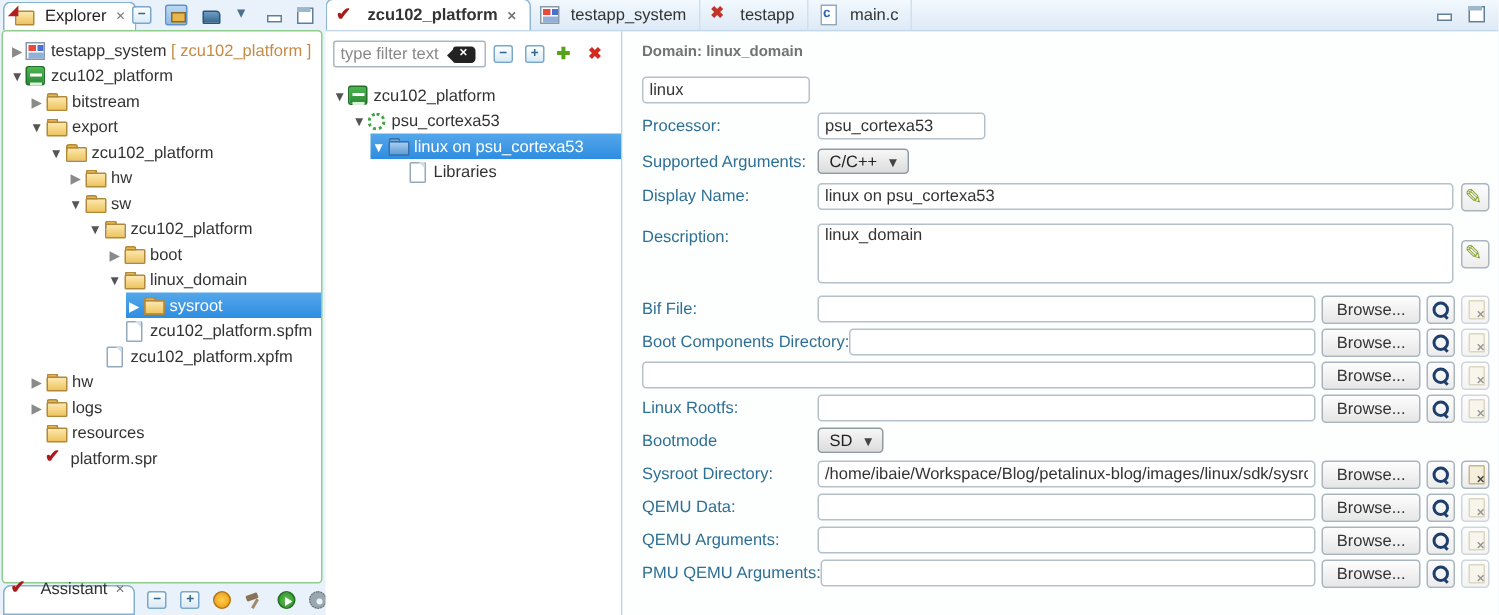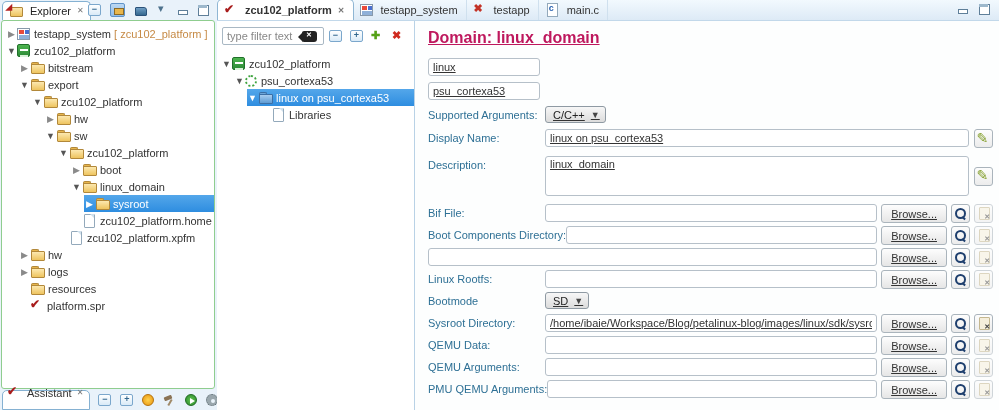--- a/index.html
+++ b/index.html
@@ -132,24 +132,24 @@
   .filter-box { flex:1; display:flex; align-items:center; border:1px solid #a9b8c4; border-radius:2px;
      background:#fff; height:18px; padding:0 2px 0 4px; }
   .filter-box input { border:none; outline:none; flex:1; width:60px; font-family:Liberation Sans, sans-serif;
      font-size:11px; color:#333; }
   .filter-box input::placeholder { color:#888; }
   .filter-icons { display:flex; align-items:center; gap:4px; }
   .outline-tree { margin-top:10px; }
 
   
   .form-panel { flex:1; background:#fdfefe; padding:8px 6px 0 13px; overflow:hidden; }
-  .form-title { font-size:16px; font-weight:bold; color:#be185d; margin-bottom:11px;text-decoration:underline; }
+  .form-title { font-size:10px; font-weight:bold; color:#737373; margin-bottom:11px; }
   .frow { display:flex; align-items:flex-start; margin-bottom:6px; }
   .flabel { flex:0 0 117px; color:#2e7095; padding-top:3px; white-space:nowrap; }
-  .fctrl { flex:1; display:flex; align-items:flex-start; gap:4px;text-decoration:underline; }
+  .fctrl { flex:1; display:flex; align-items:flex-start; gap:4px; }
   .tinput { height:18px; border:1px solid #b6c0c9; border-radius:3px; background:#fff; padding:0 4px;
      font-family:"Liberation Sans",sans-serif; font-size:11px; color:#333; }
   .tinput.short { width:112px; flex:none; }
   .tinput.grow { flex:1; min-width:0; }
   .tarea { flex:1; height:40px; border:1px solid #b6c0c9; border-radius:3px; background:#fff;
      padding:1px 4px; font-family:"Liberation Sans",sans-serif; font-size:11px; color:#333; resize:none; }
   .combo { display:inline-flex; align-items:center; gap:6px; height:17px; padding:0 5px 0 7px;
      border:1px solid #8f9aa3; border-radius:3px; background:linear-gradient(#f7f7f7,#dcdcdc); color:#222; }
   .combo .carr { font-size:9px; color:#444; }
   .btn { height:19px; border:1px solid #aab4bc; border-radius:3px; background:linear-gradient(#fdfdfd,#e6e6e6);
@@ -235,21 +235,21 @@
       <span class="tlabel">linux_domain</span>
     </div>
     <div class="trow sel" style="margin-left:82px">
       <span class="arr c">▶</span>
       <span class="ico ico-folder"></span>
       <span class="tlabel">sysroot</span>
     </div>
     <div class="trow" style="margin-left:69px">
       <span class="spacer"></span>
       <span class="ico ico-file"></span>
-      <span class="tlabel">zcu102_platform.home</span>
+      <span class="tlabel">zcu102_platform.spfm</span>
     </div>
     <div class="trow" style="margin-left:56px">
       <span class="spacer"></span>
       <span class="ico ico-file"></span>
       <span class="tlabel">zcu102_platform.xpfm</span>
     </div>
     <div class="trow" style="margin-left:17px">
       <span class="arr c">▶</span>
       <span class="ico ico-folder"></span>
       <span class="tlabel">hw</span>
@@ -360,20 +360,21 @@
     <div class="form-panel">
       <div class="form-title">Domain: linux_domain</div>
 
       <div class="frow">
         <div class="fctrl">
           <input class="tinput short" value="linux" style="">
         </div>
       </div>
 
       <div class="frow">
+        <div class="flabel">Processor:</div>
         <div class="fctrl">
           <input class="tinput short" value="psu_cortexa53" style="">
         </div>
       </div>
 
       <div class="frow">
         <div class="flabel">Supported Arguments:</div>
         <div class="fctrl">
           <div class="combo">
             <span>C/C++</span>

